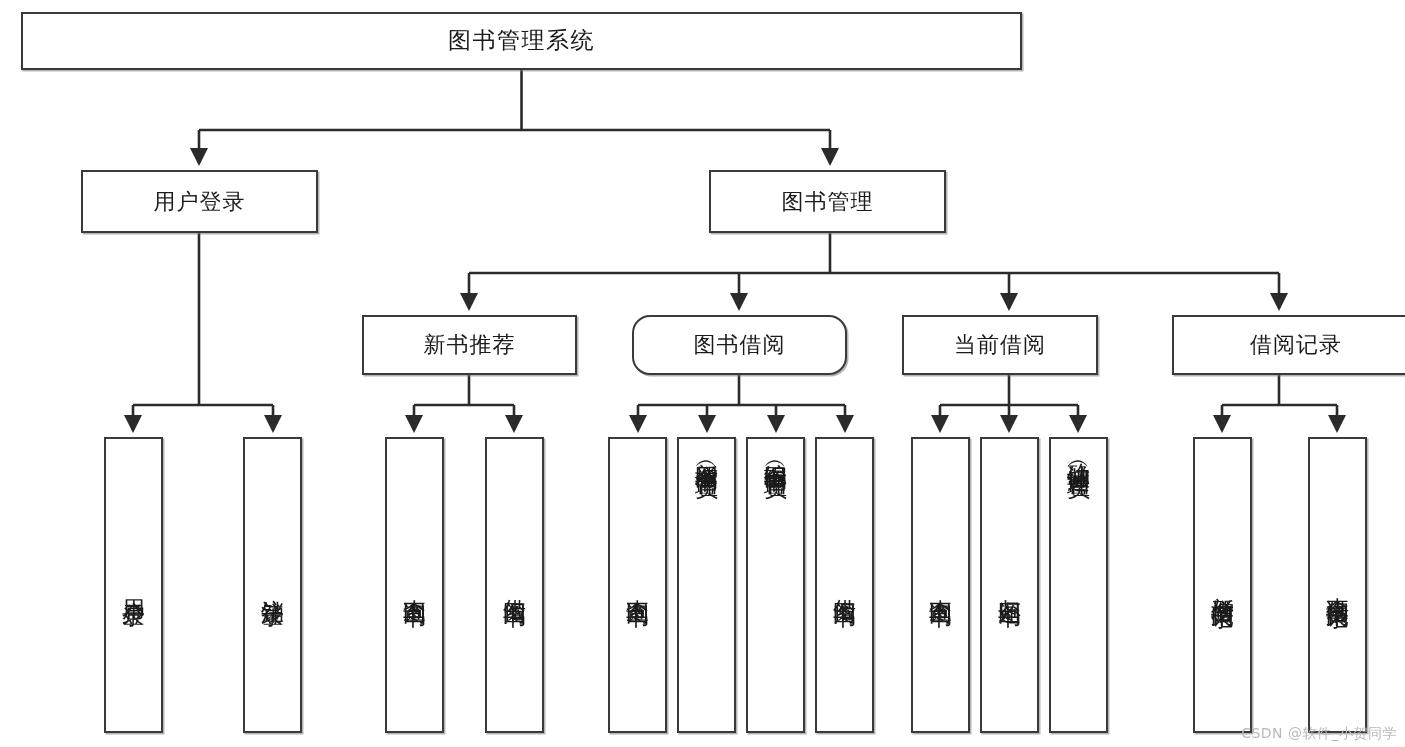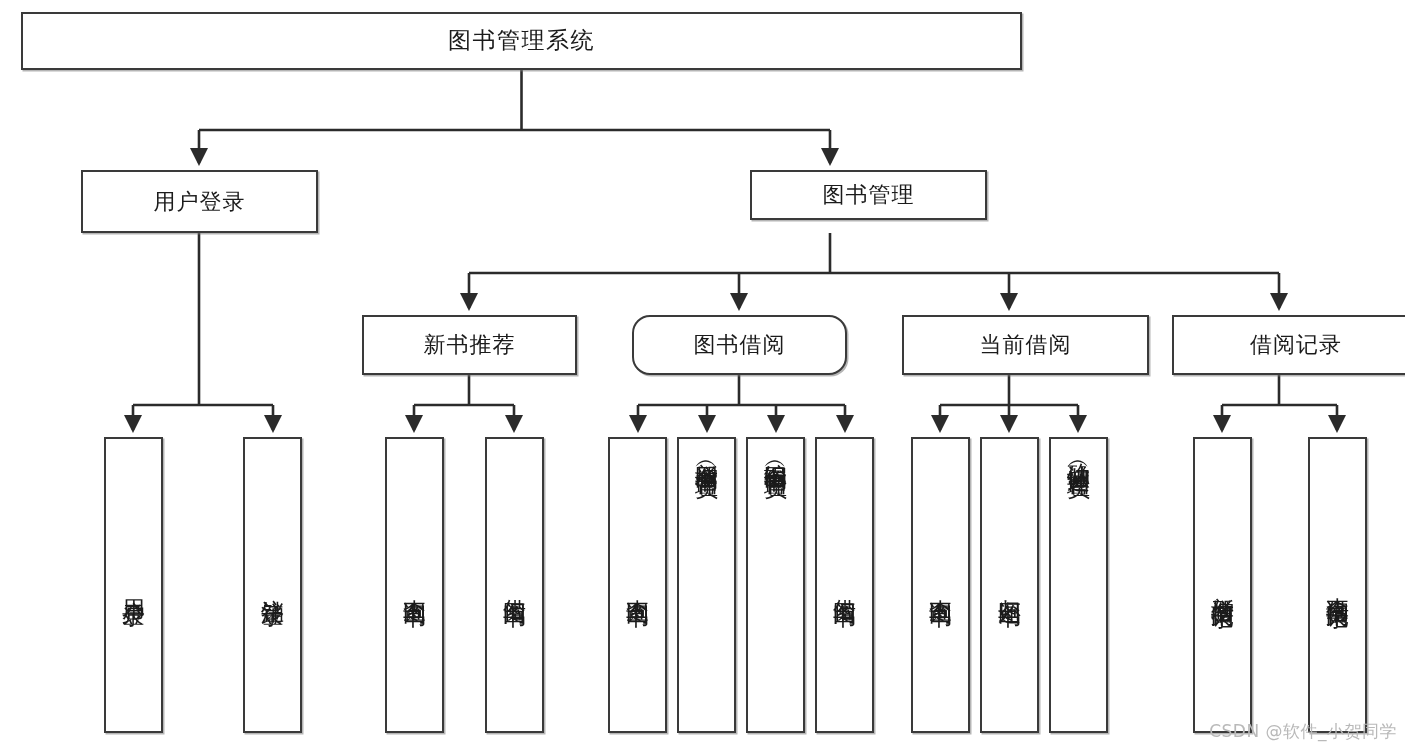--- a/index.html
+++ b/index.html
@@ -74,21 +74,21 @@
   }
   .node.v.top {
     align-items: flex-start;
     padding-top: 6px;
   }
   
   #watermark {
     position: absolute;
     right: 8px;
     bottom: 4px;
-    font-size: 17px;
+    font-size: 14px;
     color: #b9b9b9;
     letter-spacing: 0.5px;
     white-space: nowrap;
     user-select: none;
     text-align: right;
   }
 </style>
 </head>
 <body>
 
@@ -146,33 +146,33 @@
   </svg>
 
   <div class="node h root" style="left:21px; top:12px; width:1001px; height:58px;">
     <span class="label">图书管理系统</span>
   </div>
 
   <div class="node h" style="left:81px; top:170px; width:237px; height:63px;">
     <span class="label">用户登录</span>
   </div>
 
-  <div class="node h" style="left:750px; top:170px; width:237px; height:50px;">
+  <div class="node h" style="left:709px; top:170px; width:237px; height:63px;">
     <span class="label">图书管理</span>
   </div>
 
   <div class="node h" style="left:362px; top:315px; width:215px; height:60px;">
     <span class="label">新书推荐</span>
   </div>
 
   <div class="node h" style="left:632px; top:315px; width:215px; height:60px;border-radius:18px;">
     <span class="label">图书借阅</span>
   </div>
 
-  <div class="node h" style="left:902px; top:315px; width:247px; height:60px;">
+  <div class="node h" style="left:902px; top:315px; width:196px; height:60px;">
     <span class="label">当前借阅</span>
   </div>
 
   <div class="node h" style="left:1172px; top:315px; width:248px; height:60px;">
     <span class="label">借阅记录</span>
   </div>
 
   <div class="node v center" style="left:104px; top:437px; width:59px; height:296px;">
     <span class="label">用户登录</span>
   </div>

